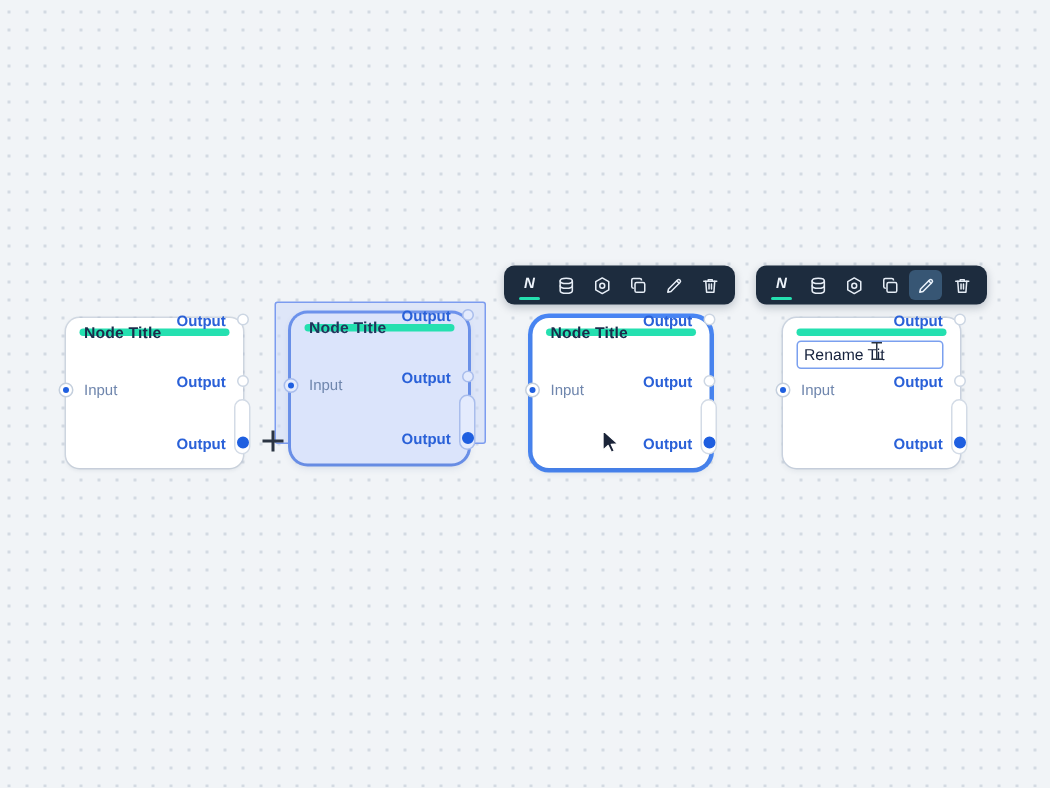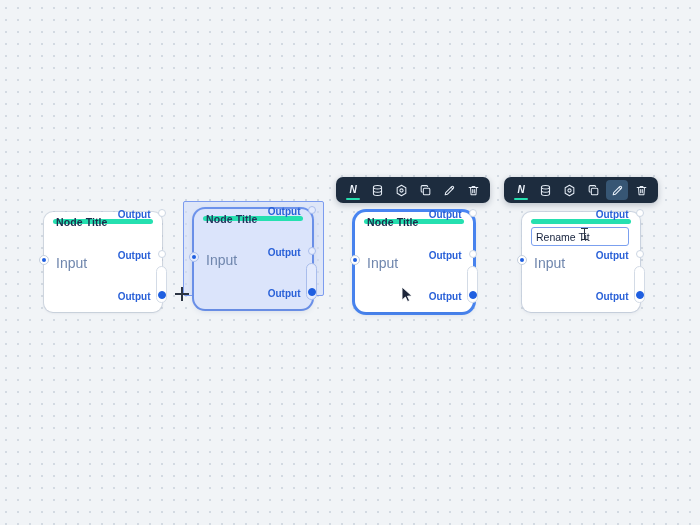--- a/index.html
+++ b/index.html
@@ -51,21 +51,21 @@
     left: 12px;
     font-size: 10.5px;
     font-weight: bold;
     color: #1b2c4b;
     letter-spacing: 0.1px;
   }
   .node-input-label {
     position: absolute;
     top: 43px;
     left: 12px;
-    font-size: 14px;
+    font-size: 10px;
     color: #6f86ad;
     text-align: right;
   }
   .port-in {
     position: absolute;
     left: -5px;
     top: 43px;
     width: 10px;
     height: 10px;
     border-radius: 50%;

